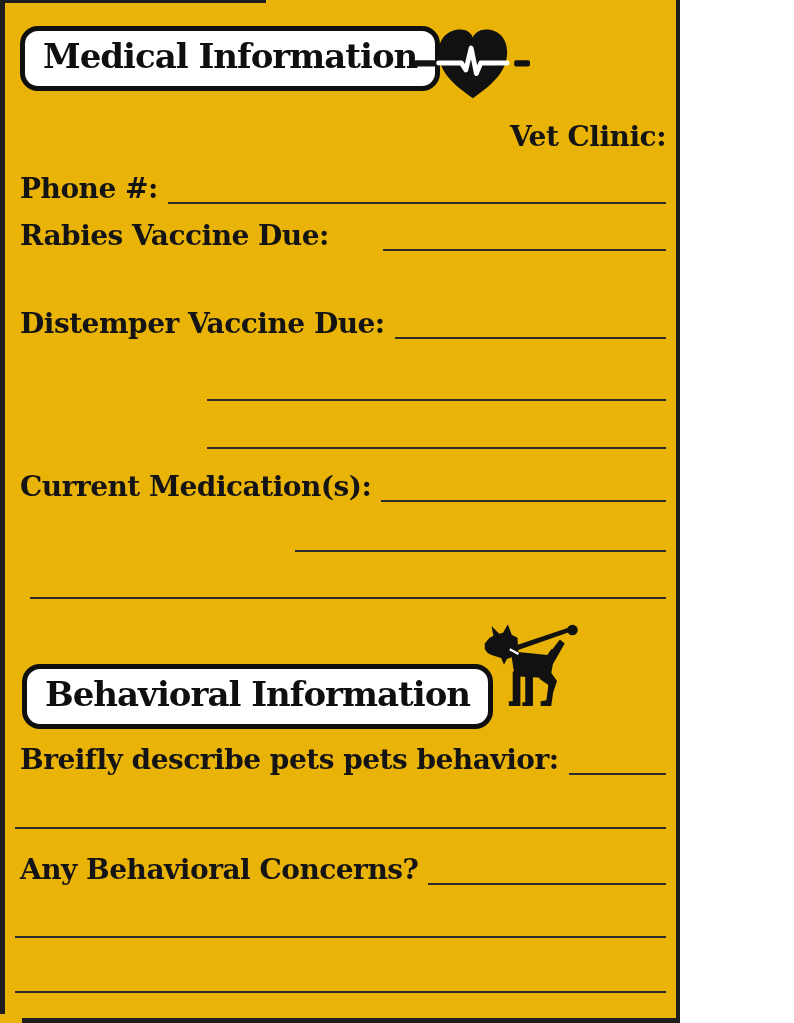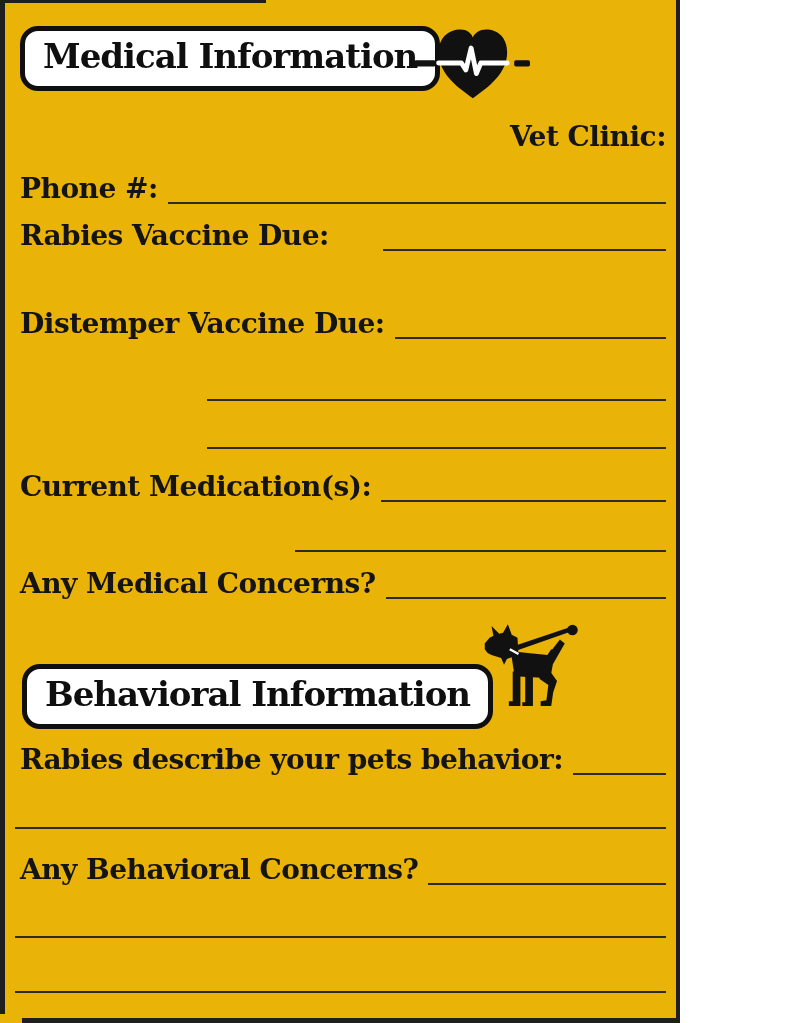--- a/index.html
+++ b/index.html
@@ -125,21 +125,20 @@
   <div class="sline" id="line-other-1"></div>
   <div class="sline" id="line-other-2"></div>
 
   <div class="row" id="row-meds">
     <span class="lbl">Current Medication(s):</span>
     <span class="wline"></span>
   </div>
   <div class="sline" id="line-meds-1"></div>
 
   <div class="row" id="row-medconcerns">
-    <span class="lbl">Any Medical Concerns?</span>
     <span class="wline"></span>
   </div>
 
   <div class="titlebox" id="behavioral-titlebox">
     <span class="t">Behavioral Information</span>
   </div>
 
   <svg class="icon" id="dog-icon" viewBox="0 0 110 95">
     <g fill="#111111">
 
@@ -155,21 +154,21 @@
       <polygon points="62,48 75,50 82,60 78,72 76,86 65,86 65,81 71,80 73,64 64,58"></polygon>
 
       <polygon points="39,23 96,4 98,8 41,28"></polygon>
       <circle cx="98" cy="7" r="5.5"></circle>
     </g>
 
     <line x1="33" y1="27" x2="42" y2="32" stroke="#ffffff" stroke-width="2.5"></line>
   </svg>
 
   <div class="row" id="row-behavior">
-    <span class="lbl">Rabies describe your pets behavior:</span>
+    <span class="lbl">Breifly describe pets pets behavior:</span>
     <span class="wline"></span>
   </div>
   <div class="sline" id="line-behavior-1"></div>
 
   <div class="row" id="row-behconcerns">
     <span class="lbl">Any Behavioral Concerns?</span>
     <span class="wline"></span>
   </div>
   <div class="sline" id="line-behconcerns-1"></div>
   <div class="sline" id="line-behconcerns-2"></div>

